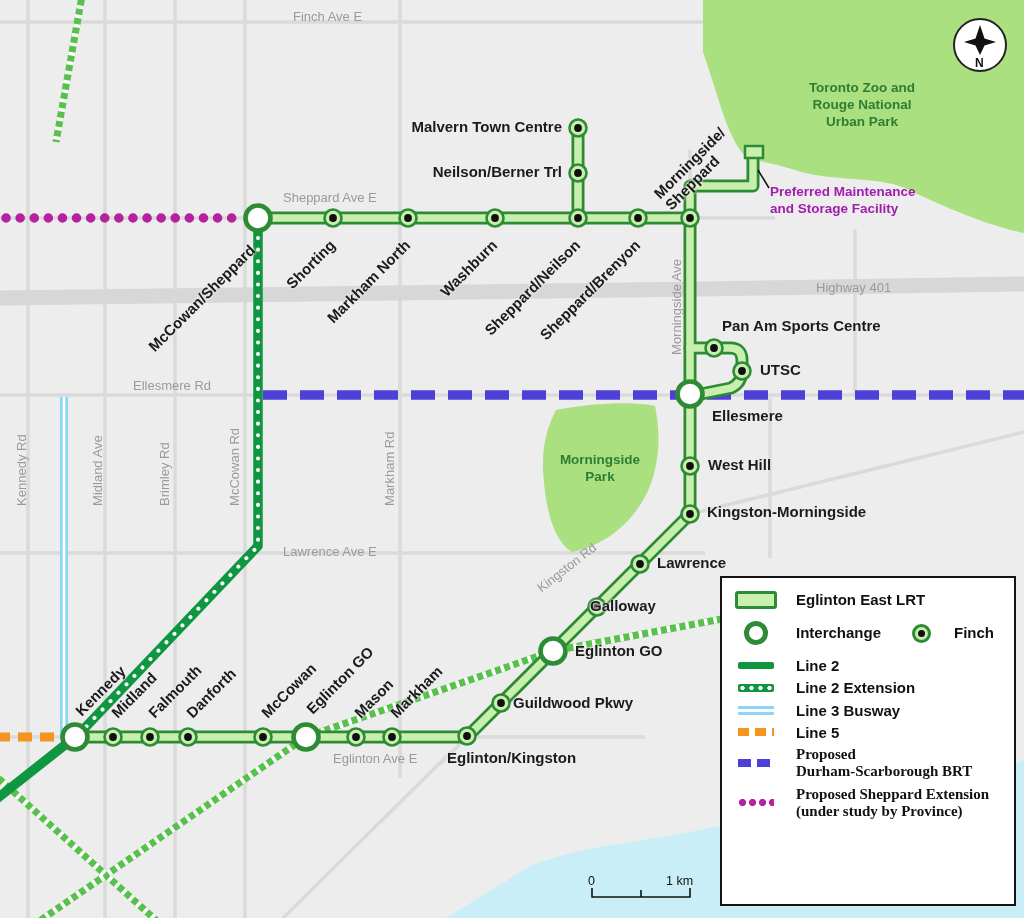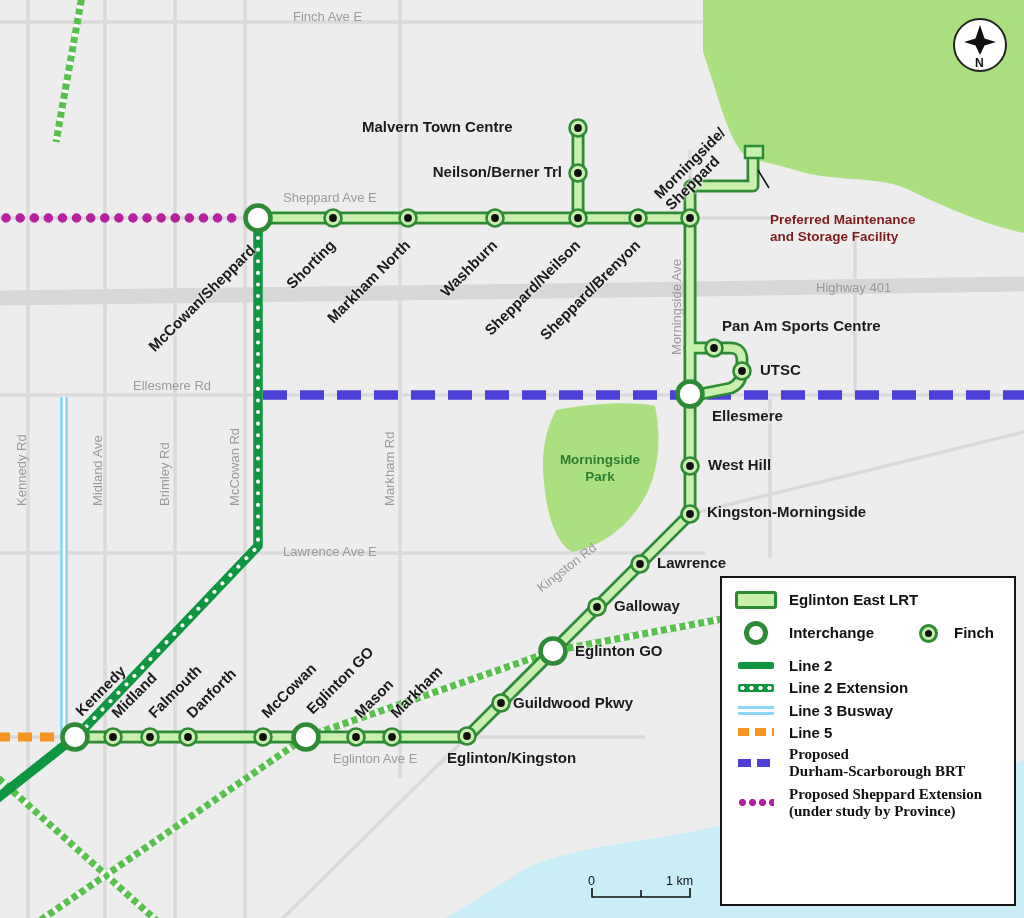--- a/index.html
+++ b/index.html
@@ -7,29 +7,29 @@
   .map-root svg{position:absolute;left:0;top:0;}
   .lbl{position:absolute;font:bold 15px/1.08 "Liberation Sans",sans-serif;color:#1b1b1b;white-space:nowrap;
        text-shadow:0 0 3px #ededed,0 0 3px #ededed;}
   .ra{transform:rotate(-45deg);transform-origin:0 100%;}
   .rb{transform:rotate(-45deg) translateX(-100%);transform-origin:0 0;}
   .road{position:absolute;font:13px/1.15 "Liberation Sans",sans-serif;color:#9a9a9a;white-space:nowrap;}
   .rv{transform:rotate(-90deg);transform-origin:0 100%;}
   .rk{transform:rotate(-38deg);transform-origin:0 100%;}
   .park{position:absolute;font:bold 13.5px/1.25 "Liberation Sans",sans-serif;color:#2e7d32;text-align:center;}
   .park span{display:block;}
-  .msf{position:absolute;font:bold 13.5px/1.25 "Liberation Sans",sans-serif;color:#7f1d1d;margin-top:28px;}
+  .msf{position:absolute;font:bold 13.5px/1.25 "Liberation Sans",sans-serif;color:#a21caf;}
   .msf span{display:block;}
   .scalenum{position:absolute;font:12.5px "Liberation Sans",sans-serif;color:#111;}
   .compass-n{position:absolute;font:bold 12px "Liberation Sans",sans-serif;color:#111;}
   .legend{position:absolute;left:720px;top:576px;width:296px;height:330px;background:#fff;
           border:2.5px solid #141414;box-sizing:border-box;padding:8px 12px;overflow:hidden;}
   .lrow{display:flex;align-items:center;margin:5px 0;}
   .sw{width:44px;flex:0 0 44px;display:flex;align-items:center;justify-content:center;}
-  .ltxt{font:bold 15px/1.15 "Liberation Sans",sans-serif;color:#111;margin-left:11px;white-space:nowrap;}
+  .ltxt{font:bold 15px/1.15 "Liberation Sans",sans-serif;color:#111;margin-left:18px;white-space:nowrap;}
   .ltxt span{display:block;font-family:Liberation Serif, serif;}
   .sw-lrt{width:36px;height:12px;background:#c9efaf;border:3px solid #2e8b35;border-radius:3px;}
   .sw-xchg{width:14px;height:14px;background:#fff;border:5px solid #2e8b35;border-radius:50%;}
   .sw-stop{width:13px;height:13px;background:#c9efaf;border:3px solid #2e8b35;border-radius:50%;display:flex;align-items:center;justify-content:center;}
   .sw-stop i{width:7px;height:7px;background:#101010;border-radius:50%;}
   .sw-l2{width:36px;height:7px;background:#0f9640;border-radius:2px;}
   .sw-l2e{width:36px;height:8px;background-color:#0f9640;border-radius:2px;
           background-image:radial-gradient(circle 2px at 4.5px 4px,#fff 0 2px,transparent 2.2px);background-size:9px 8px;}
   .sw-l3{width:36px;height:9px;background:linear-gradient(to bottom,#8dd7f6 0 3px,#fff 3px 6px,#8dd7f6 6px 9px);}
   .sw-l5{width:36px;height:8px;background:repeating-linear-gradient(90deg,#f79421 0 11px,#fff 11px 17px);}
@@ -167,54 +167,59 @@
 <div class="lbl ra" style="left:120px;top:705px">Midland</div>
 <div class="lbl ra" style="left:157px;top:705px">Falmouth</div>
 <div class="lbl ra" style="left:195px;top:705px">Danforth</div>
 <div class="lbl ra" style="left:270px;top:705px">McCowan</div>
 <div class="lbl ra" style="left:315px;top:701px">Eglinton GO</div>
 <div class="lbl ra" style="left:363px;top:705px">Mason</div>
 <div class="lbl ra" style="left:399px;top:705px">Markham</div>
 <div class="lbl" style="left:447px;top:750px">Eglinton/Kingston</div>
 <div class="lbl" style="left:513px;top:695px">Guildwood Pkwy</div>
 <div class="lbl" style="left:575px;top:643px">Eglinton GO</div>
-<div class="lbl" style="left:614px;top:598px">Galloway</div>
+<div class="lbl" style="left:590px;top:598px">Galloway</div>
 <div class="lbl" style="left:657px;top:555px">Lawrence</div>
 <div class="lbl" style="left:707px;top:504px">Kingston-Morningside</div>
 <div class="lbl" style="left:708px;top:457px">West Hill</div>
 <div class="lbl" style="left:712px;top:408px">Ellesmere</div>
 <div class="lbl" style="left:760px;top:362px">UTSC</div>
 <div class="lbl" style="left:722px;top:318px">Pan Am Sports Centre</div>
 <div class="lbl ra" style="left:674px;top:181px">
       <span style="display:block">Morningside/</span>
       <span style="display:block">Sheppard</span>
     </div>
 <div class="lbl rb" style="left:632px;top:237px">Sheppard/Brenyon</div>
 <div class="lbl rb" style="left:572px;top:237px">Sheppard/Neilson</div>
 <div class="lbl rb" style="left:489px;top:237px">Washburn</div>
 <div class="lbl rb" style="left:402px;top:237px">Markham North</div>
 <div class="lbl rb" style="left:327px;top:237px">Shorting</div>
 <div class="lbl rb" style="left:247px;top:242px">McCowan/Sheppard</div>
 <div class="lbl" style="left:362px;top:164px;width:200px;text-align:right">Neilson/Berner Trl</div>
-<div class="lbl" style="left:362px;top:119px;width:200px;">Malvern Town Centre</div>
+<div class="lbl" style="left:362px;top:119px;width:200px;text-align:right">Malvern Town Centre</div>
 
 <div class="road" style="left:293px;top:10px">Finch Ave E</div>
 <div class="road" style="left:283px;top:191px">Sheppard Ave E</div>
 <div class="road" style="left:816px;top:281px">Highway 401</div>
 <div class="road" style="left:133px;top:379px">Ellesmere Rd</div>
 <div class="road" style="left:283px;top:545px">Lawrence Ave E</div>
 <div class="road" style="left:333px;top:752px">Eglinton Ave E</div>
 <div class="road rv" style="left:30px;top:491px">Kennedy Rd</div>
 <div class="road rv" style="left:106px;top:491px">Midland Ave</div>
 <div class="road rv" style="left:173px;top:491px">Brimley Rd</div>
 <div class="road rv" style="left:243px;top:491px">McCowan Rd</div>
 <div class="road rv" style="left:398px;top:491px">Markham Rd</div>
 <div class="road rv" style="left:685px;top:340px">Morningside Ave</div>
 <div class="road rk" style="left:544px;top:581px">Kingston Rd</div>
 
+<div class="park" style="left:792px;top:80px;width:140px">
+  <span>Toronto Zoo and</span>
+      <span>Rouge National</span>
+      <span>Urban Park</span>
+</div>
 <div class="park" style="left:550px;top:452px;width:100px">
   <span>Morningside</span>
       <span>Park</span>
 </div>
 <div class="msf" style="left:770px;top:184px">
   <span>Preferred Maintenance</span>
       <span>and Storage Facility</span>
 </div>
 
 <div class="compass-n" style="left:975px;top:56px">N</div>

